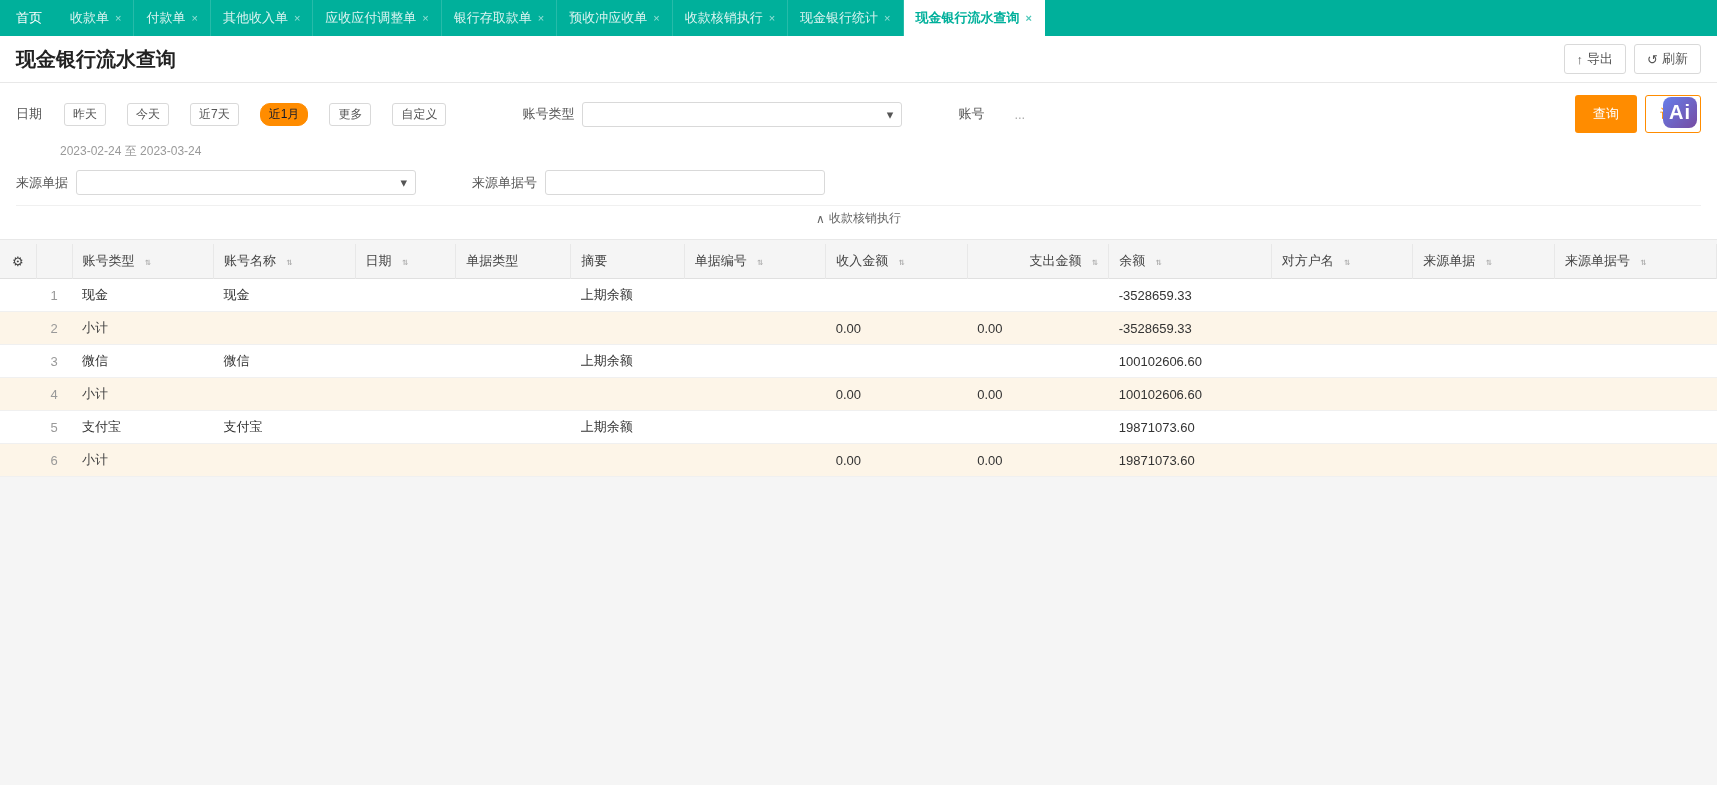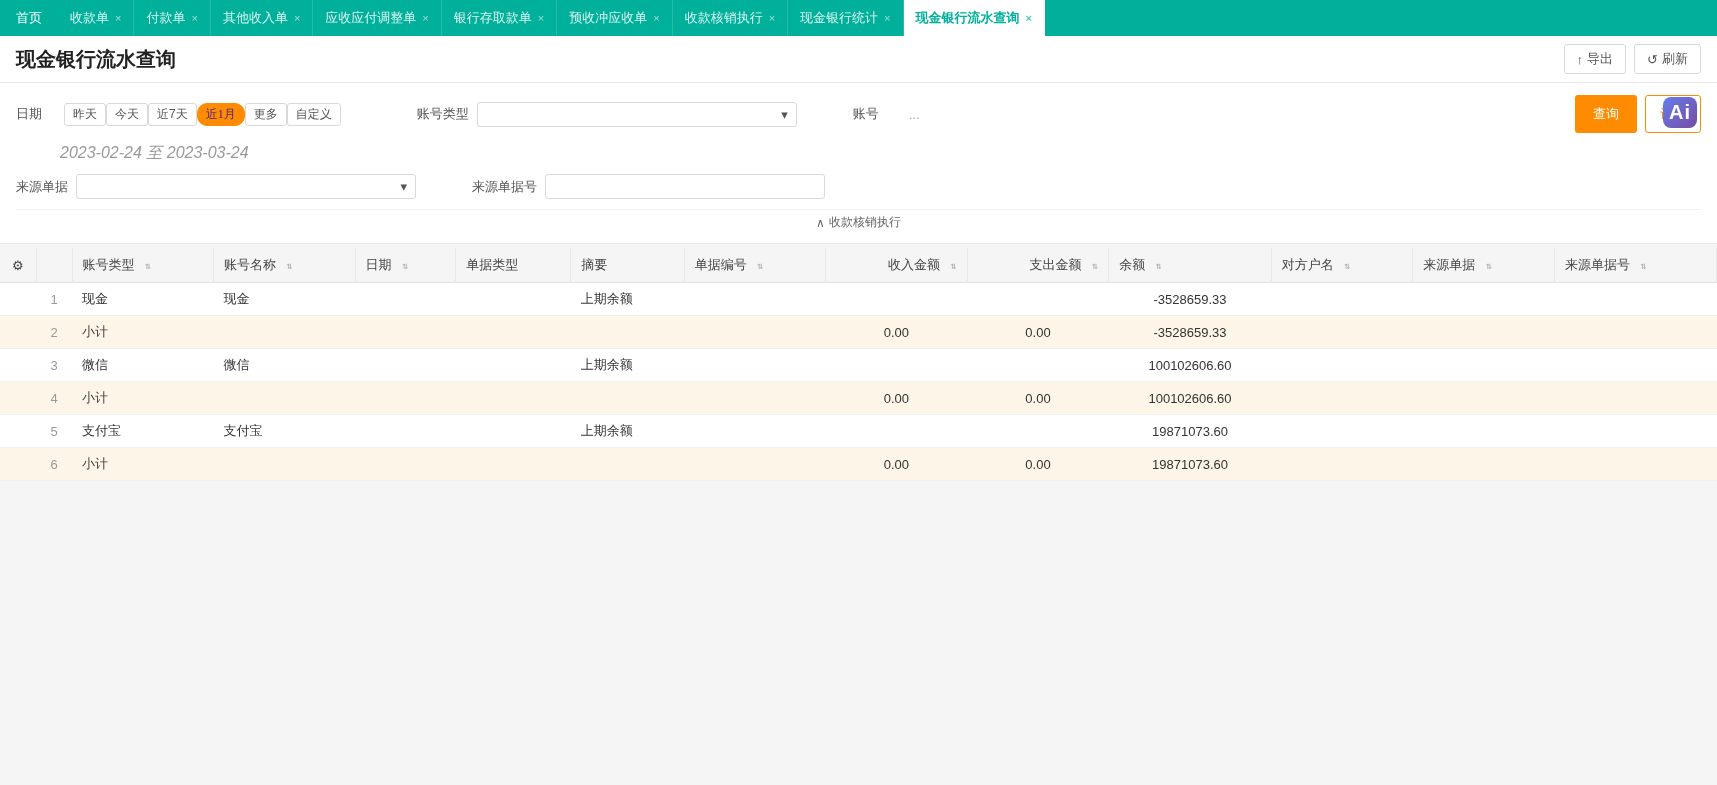--- a/index.html
+++ b/index.html
@@ -92,37 +92,36 @@
     }
     .filter-label {
       color: #555;
       font-size: 13px;
       white-space: nowrap;
       min-width: 40px;
     }
     .date-options {
       display: flex;
       align-items: flex-start;
-      gap: 0;
+      gap: 21px;
     }
     .date-btn {
       padding: 2px 8px;
       border: 1px solid #d9d9d9;
       background: #fff;
       border-radius: 3px;
       cursor: pointer;
       font-size: 12px;
       color: #555;
     }
     .date-btn.active {
       background: #ff8c00;
-      color: #4c1d95;
+      color: #0f172a;
       border-color: #ff8c00;
       border-radius: 10px;
-      font-family: Liberation Serif, serif;
     }
     .filter-select {
       display: flex;
       align-items: center;
       border: 1px solid #d9d9d9;
       border-radius: 3px;
       padding: 4px 8px;
       min-width: 180px;
       background: #fff;
       cursor: pointer;
@@ -216,21 +215,21 @@
     }
     tbody tr.subtotal {
       background: #fdf5e8;
     }
     tbody td {
       padding: 7px 10px;
       color: #333;
       white-space: nowrap;
     }
     tbody td.number {
-      text-align: center;
+      text-align: left;
     }
     tbody td.subtotal-label {
       color: #404040;
     }
     .row-num {
       color: #999;
       text-align: center;
     }
     .gear-col {
       text-align: center;
@@ -254,25 +253,24 @@
       font-weight: bold;
       letter-spacing: 1px;
       z-index: 100;
     }
     .filter-group {
       display: flex;
       align-items: center;
       gap: 8px;
     }
     .date-sub {
-      font-size: 16px;
+      font-size: 12px;
       color: #999;
       margin-top: 2px;
       margin-left: 44px;
-      font-style: italic;
     }
   </style>
 </head>
 <body>
 
 <nav class="top-nav">
   <div class="nav-home">首页</div>
   <div class="nav-tab">
     <span>收款单</span>
     <span class="close-x">×</span>
@@ -404,21 +402,21 @@
         <th>
           <span>单据类型</span>
         </th>
         <th>
           <span>摘要</span>
         </th>
         <th class="sortable">
           <span>单据编号</span>
           <span class="sort-icon">⇅</span>
         </th>
-        <th class="sortable" style="text-align:right;">
+        <th class="sortable" style="text-align:left;">
           <span>收入金额</span>
           <span class="sort-icon">⇅</span>
         </th>
         <th class="sortable" style="text-align:right;">
           <span>支出金额</span>
           <span class="sort-icon">⇅</span>
         </th>
         <th class="sortable" style="">
           <span>余额</span>
           <span class="sort-icon">⇅</span>

